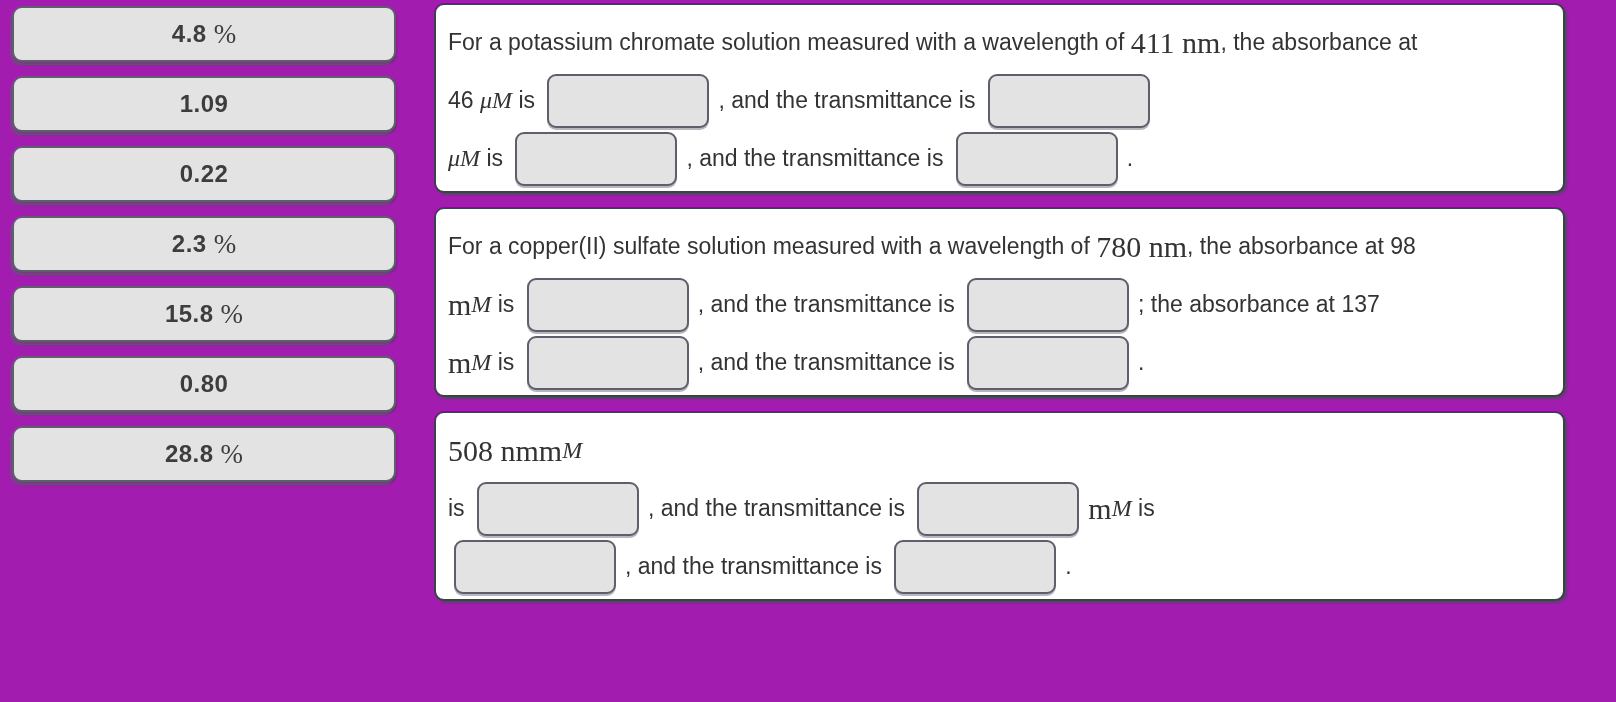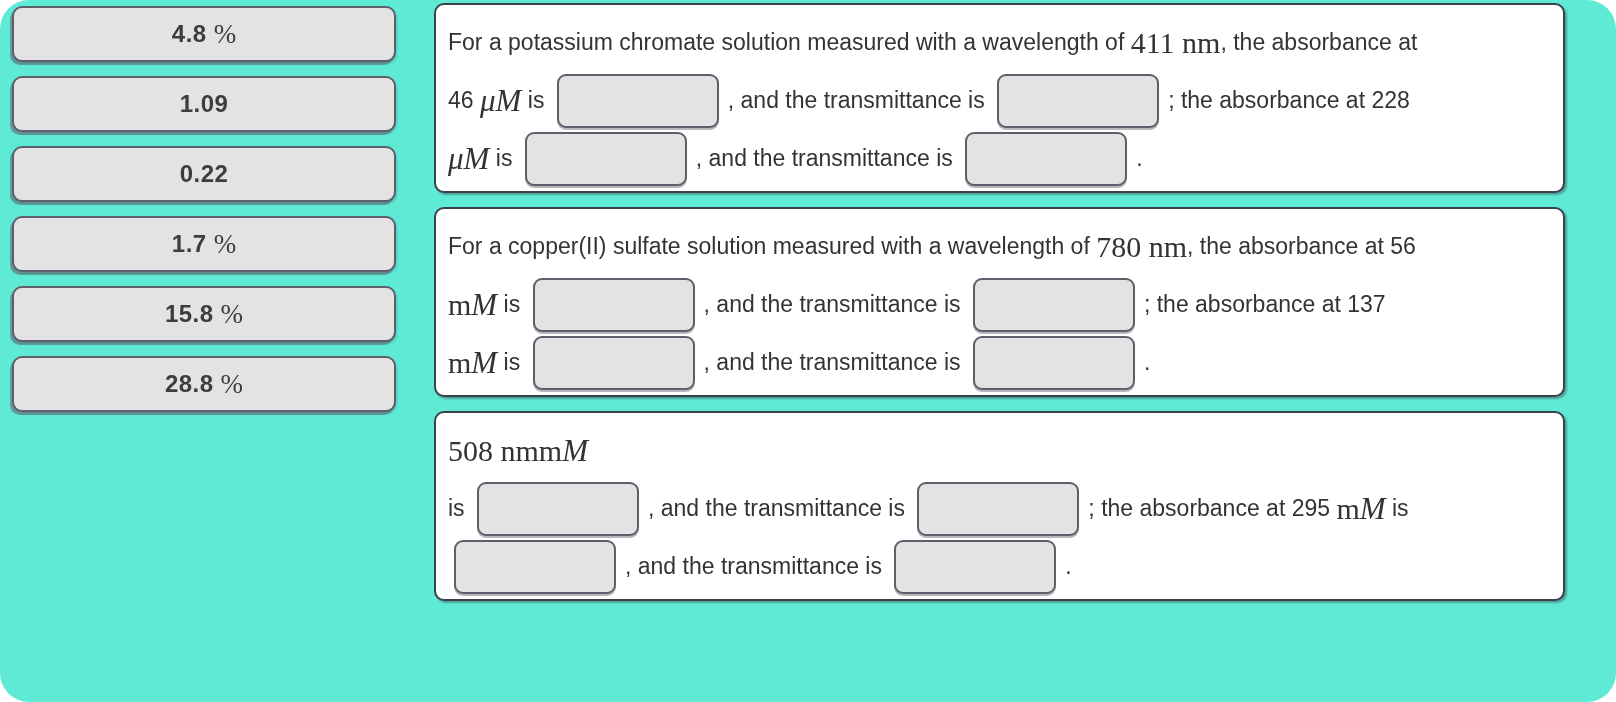--- a/index.html
+++ b/index.html
@@ -6,25 +6,24 @@
     --tile-fill:#e3e3e3;
     --tile-border:#5e5e6c;
     --box-border:#39424b;
     --text:#333333;
   }
   *{margin:0;box-sizing:border-box;}
   html,body{background:#ffffff;}
   .app{
     position:relative;
     width:1616px;height:702px;
-    background:#5eead4;
+    background:#a21caf;
     font-family:"Liberation Sans",sans-serif;
     color:var(--text);
     overflow:hidden;
-    border-radius:29px;
   }
   
   .tiles{
     position:absolute;left:12px;top:6px;width:384px;
     display:flex;flex-direction:column;gap:14px;
   }
   .tile{
     height:56px;width:100%;
     background:var(--tile-fill);
     border:2px solid var(--tile-border);
@@ -60,21 +59,21 @@
     font-size:23px;color:#333;
     white-space:pre;
   }
   .math{
     font-family:"Liberation Serif",serif;
     font-size:30px;white-space:pre;
   }
   .mathit{
     font-family:"Liberation Serif",serif;
     font-style:italic;
-    font-size:31px;white-space:pre;
+    font-size:24px;white-space:pre;
   }
   .slot{
     flex:none;
     width:162px;height:54px;
     background:var(--tile-fill);
     border:2px solid var(--tile-border);
     border-radius:9px;
     box-shadow:0 2px 0 rgba(95,95,110,0.45);
     margin:0 9px 0 6px;
     cursor:pointer;
@@ -89,42 +88,45 @@
         <span class="tile-num">4.8</span>
         <span class="tile-unit">%</span>
       </div>
       <div class="tile">
         <span class="tile-num">1.09</span>
       </div>
       <div class="tile">
         <span class="tile-num">0.22</span>
       </div>
       <div class="tile">
-        <span class="tile-num">1.7</span>
+        <span class="tile-num">2.3</span>
         <span class="tile-unit">%</span>
       </div>
       <div class="tile">
         <span class="tile-num">15.8</span>
         <span class="tile-unit">%</span>
+      </div>
+      <div class="tile">
+        <span class="tile-num">0.80</span>
       </div>
       <div class="tile">
         <span class="tile-num">28.8</span>
         <span class="tile-unit">%</span>
       </div>
     </div>
   <div class="questions">
       <div class="qbox">
         <div class="qline"><span class="txt">For a potassium chromate solution measured with a wavelength of </span><span class="math">411 nm</span><span class="txt">, the absorbance at</span></div>
-        <div class="qline"><span class="txt">46 </span><span class="mathit">μM</span><span class="txt"> is </span><div class="slot"></div><span class="txt">, and the transmittance is </span><div class="slot"></div><span class="txt">; the absorbance at 228</span></div>
+        <div class="qline"><span class="txt">46 </span><span class="mathit">μM</span><span class="txt"> is </span><div class="slot"></div><span class="txt">, and the transmittance is </span><div class="slot"></div></div>
         <div class="qline"><span class="mathit">μM</span><span class="txt"> is </span><div class="slot"></div><span class="txt">, and the transmittance is </span><div class="slot"></div><span class="txt">.</span></div>
       </div>
       <div class="qbox">
-        <div class="qline"><span class="txt">For a copper(II) sulfate solution measured with a wavelength of </span><span class="math">780 nm</span><span class="txt">, the absorbance at 56</span></div>
+        <div class="qline"><span class="txt">For a copper(II) sulfate solution measured with a wavelength of </span><span class="math">780 nm</span><span class="txt">, the absorbance at 98</span></div>
         <div class="qline"><span class="math">m</span><span class="mathit">M</span><span class="txt"> is </span><div class="slot"></div><span class="txt">, and the transmittance is </span><div class="slot"></div><span class="txt">; the absorbance at 137</span></div>
         <div class="qline"><span class="math">m</span><span class="mathit">M</span><span class="txt"> is </span><div class="slot"></div><span class="txt">, and the transmittance is </span><div class="slot"></div><span class="txt">.</span></div>
       </div>
       <div class="qbox">
         <div class="qline"><span class="math">508 nm</span><span class="math">m</span><span class="mathit">M</span></div>
-        <div class="qline"><span class="txt">is </span><div class="slot"></div><span class="txt">, and the transmittance is </span><div class="slot"></div><span class="txt">; the absorbance at 295 </span><span class="math">m</span><span class="mathit">M</span><span class="txt"> is</span></div>
+        <div class="qline"><span class="txt">is </span><div class="slot"></div><span class="txt">, and the transmittance is </span><div class="slot"></div><span class="math">m</span><span class="mathit">M</span><span class="txt"> is</span></div>
         <div class="qline"><div class="slot"></div><span class="txt">, and the transmittance is </span><div class="slot"></div><span class="txt">.</span></div>
       </div>
     </div>
 </div>
 
 </body></html>

